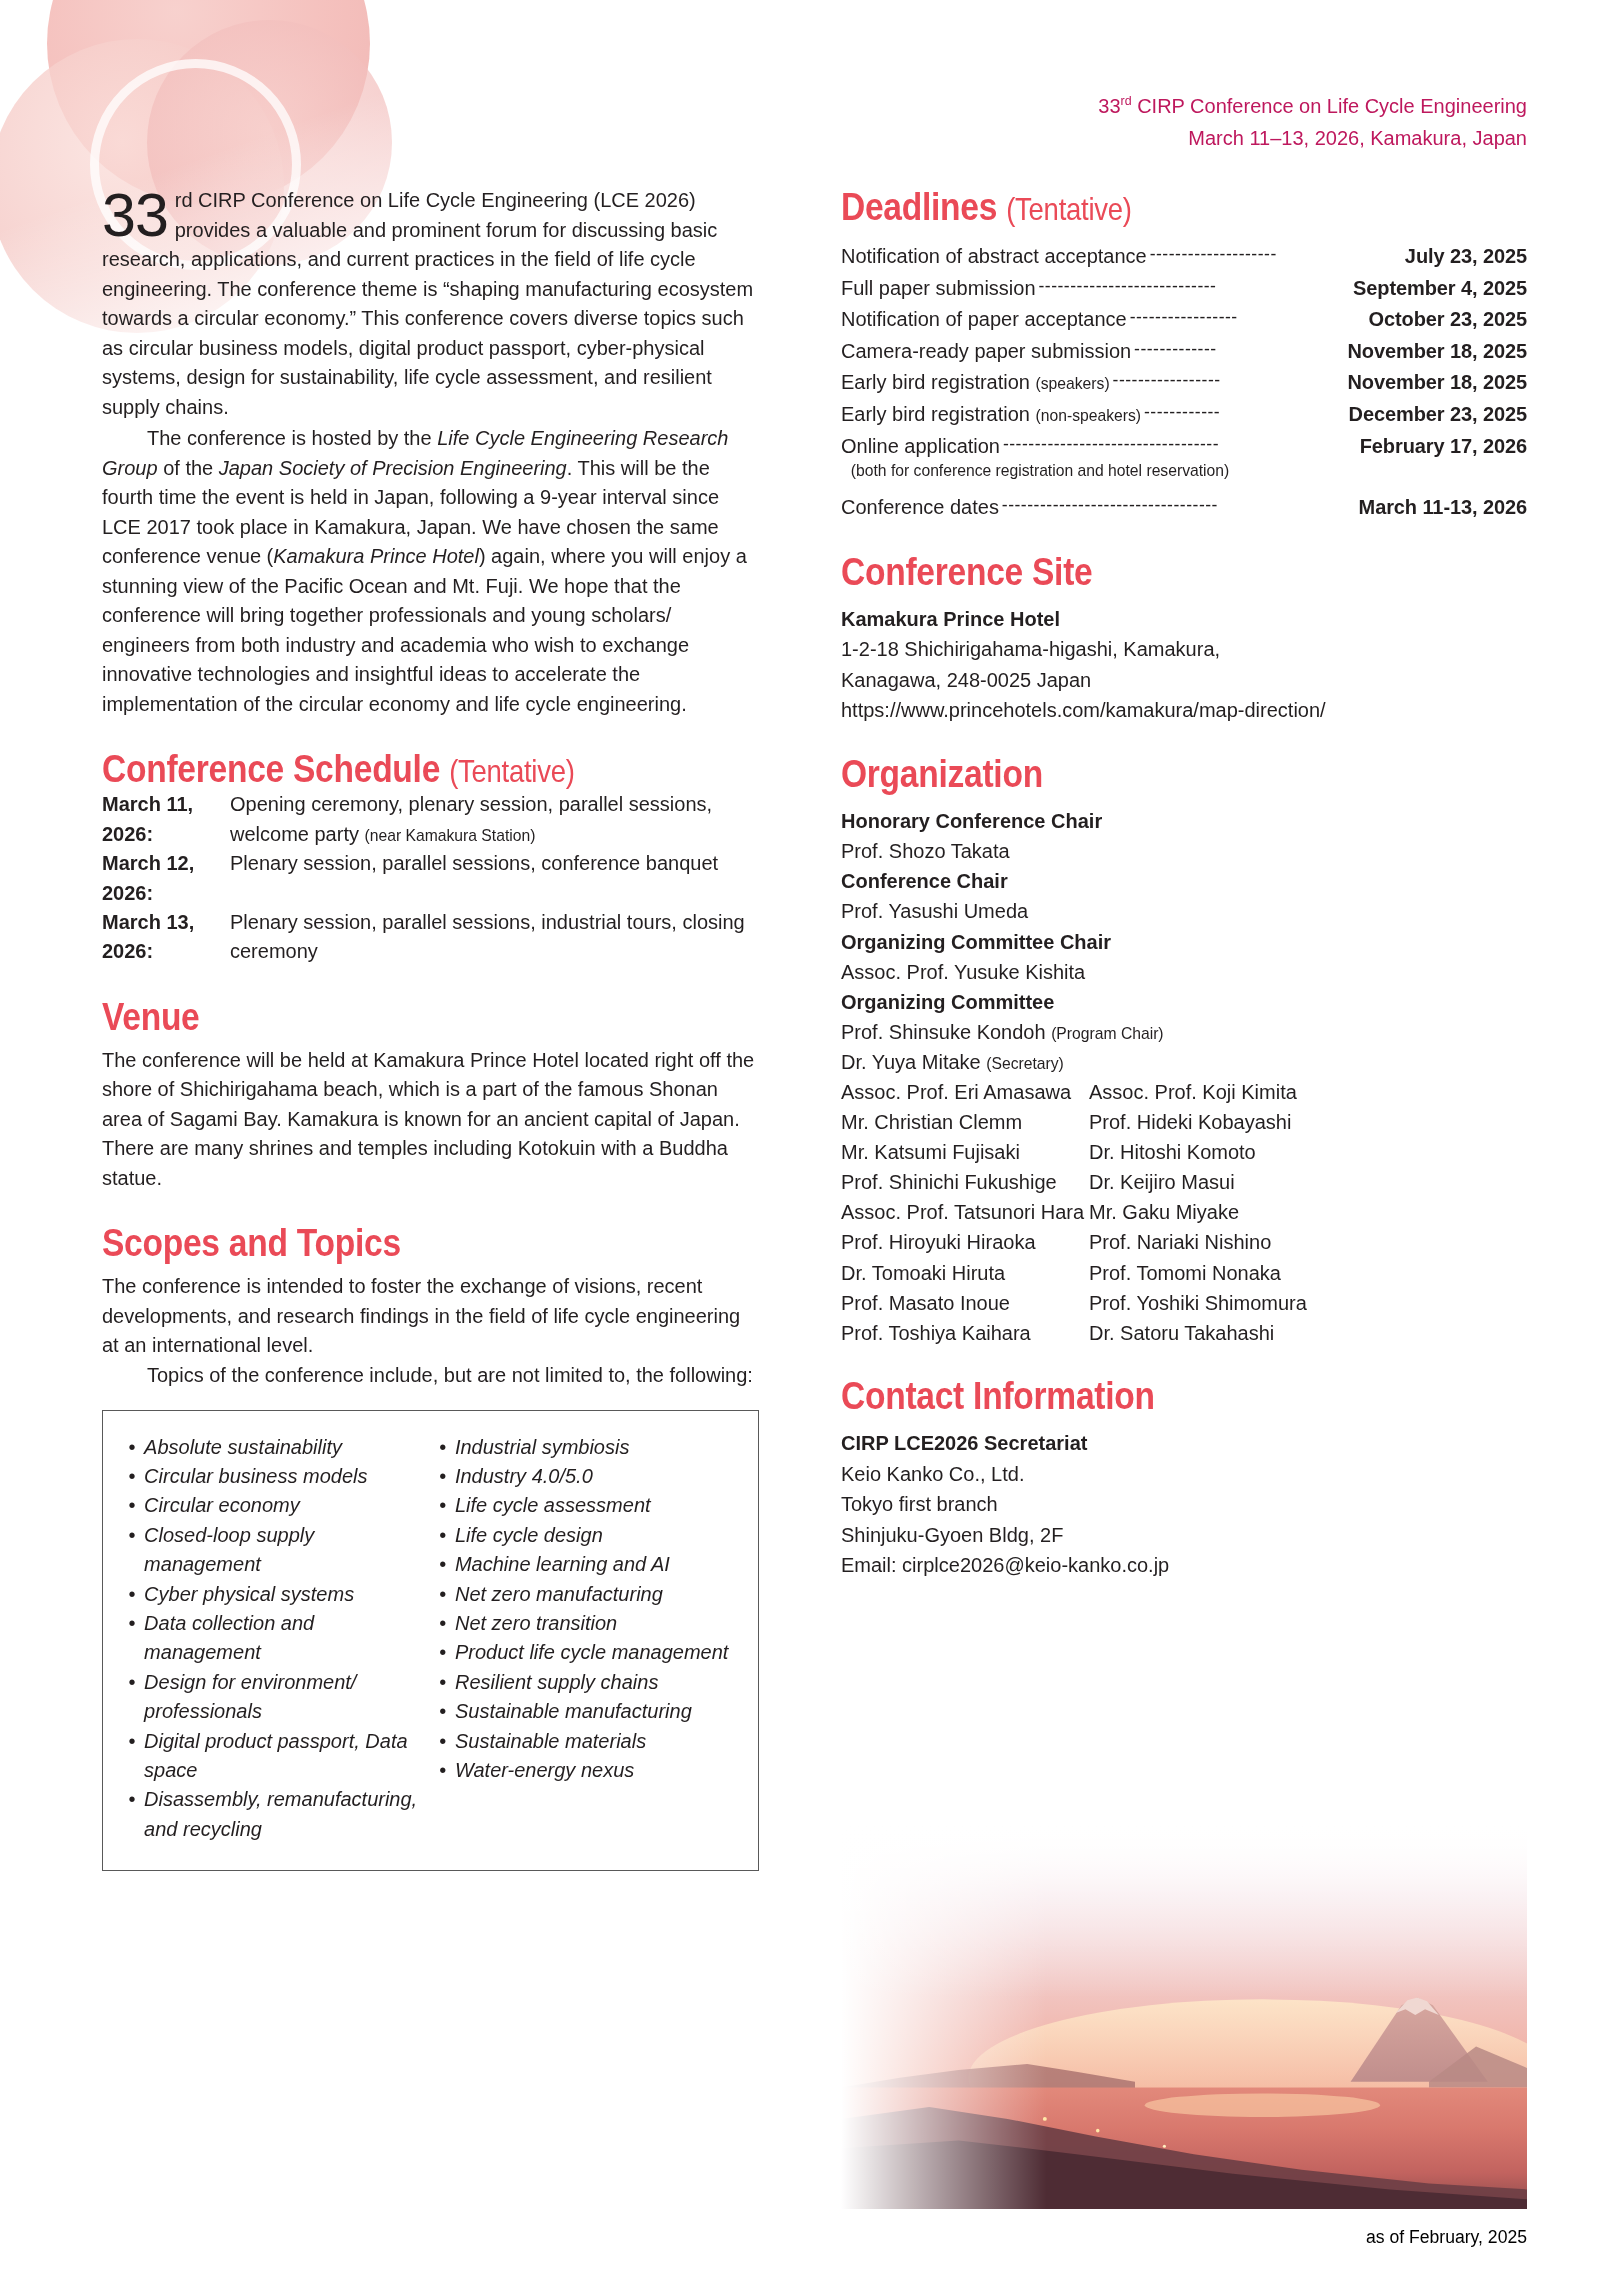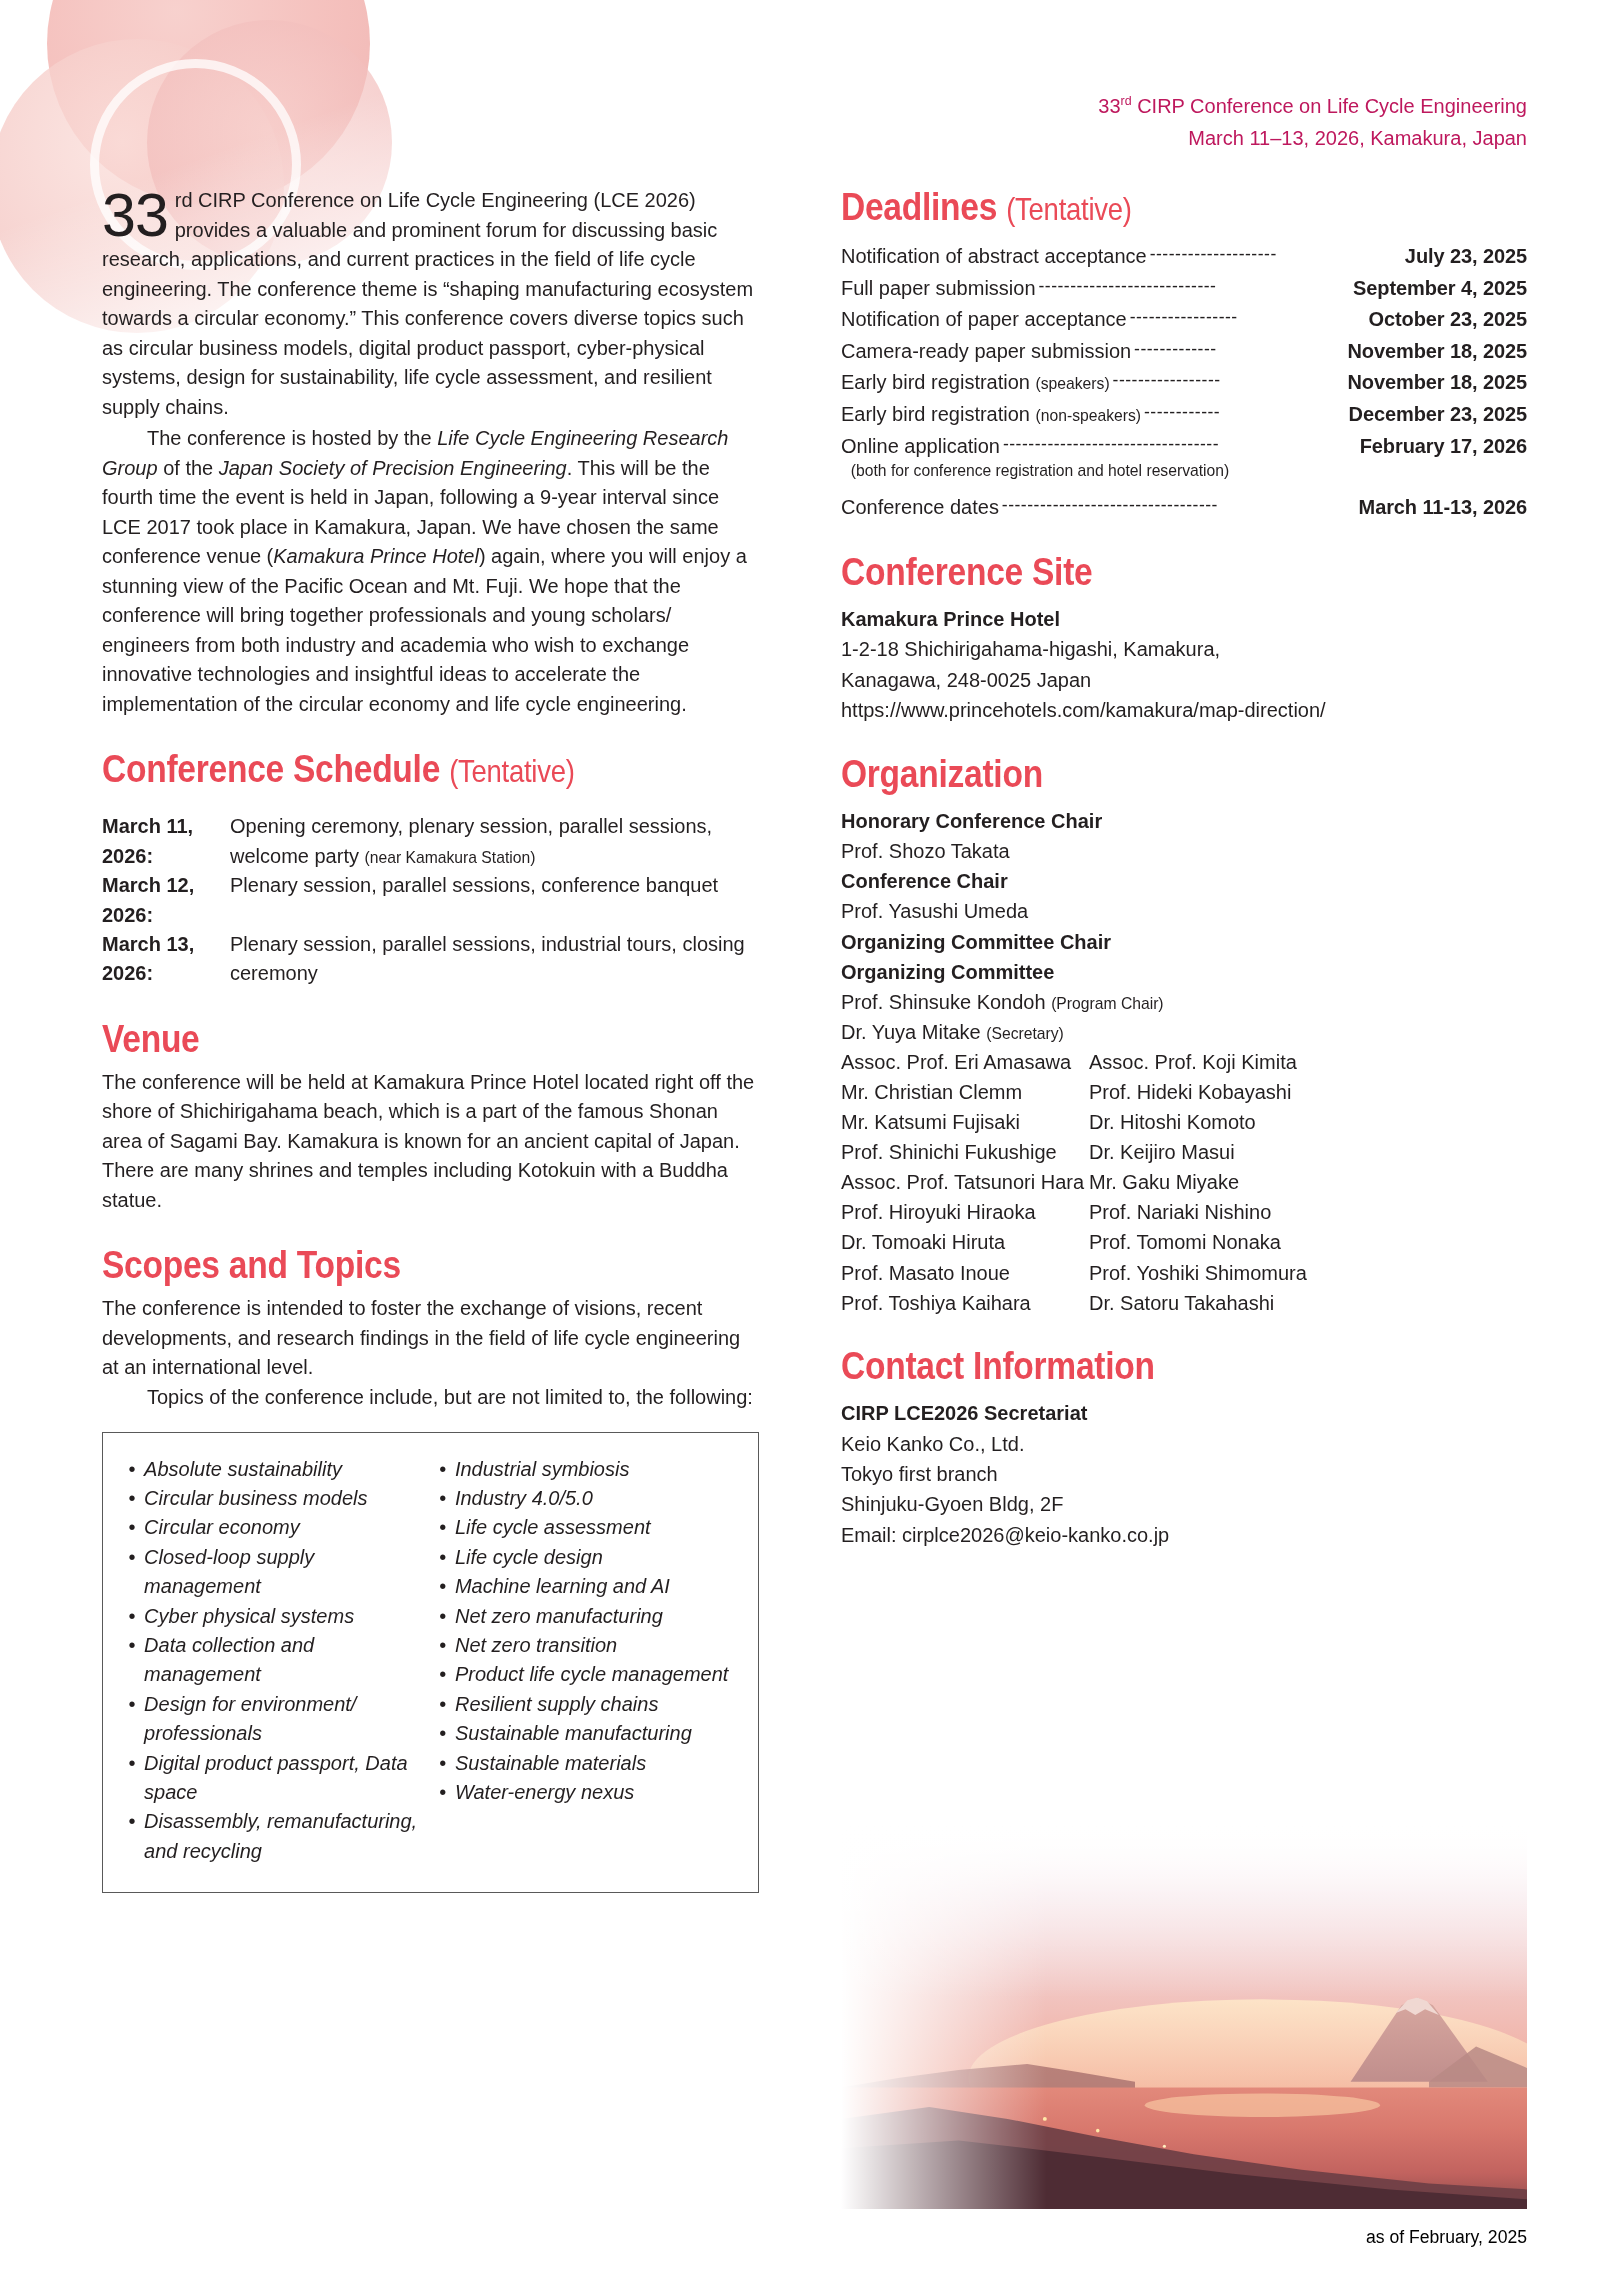--- a/index.html
+++ b/index.html
@@ -83,21 +83,21 @@
 
   
   .org { font-size:20px; line-height:1.505; margin-top:11.8px; }
   .org .role { font-weight:700; }
   .org .small { font-size:15.7px; }
   .org-cols { display:flex; }
   .org-cols .c1 { width:248px; flex:0 0 248px; }
   .org-cols .c2 { flex:1 1 auto; }
 
   
-  .sched { font-size:20px; line-height:1.47; margin-top:23px; }
+  .sched { font-size:20px; line-height:1.47; margin-top:1px; }
   .sched-row { display:flex; align-items:flex-start; }
   .sched-date { font-weight:700; flex:0 0 128px; }
   .sched-desc { flex:1 1 auto; }
   .sched-desc .small { font-size:15.7px; }
 
   
   .topics-box {
     margin-top:19.6px; border:1.5px solid #595959; padding:21.6px 23.5px 25.5px 23.5px;
     display:flex; gap:13.7px;
   }
@@ -263,20 +263,21 @@
     <div>https://www.princehotels.com/kamakura/map-direction/</div>
   </div>
 
   <h2 class="sec" style="margin-top:27.4px;">Organization</h2>
   <div class="org">
     <div class="role">Honorary Conference Chair</div>
     <div>Prof. Shozo Takata</div>
     <div class="role">Conference Chair</div>
     <div>Prof. Yasushi Umeda</div>
     <div class="role">Organizing Committee Chair</div>
+    <div>Assoc. Prof. Yusuke Kishita</div>
     <div class="role">Organizing Committee</div>
     <div><span>Prof. Shinsuke Kondoh </span><span class="small">(Program Chair)</span></div>
     <div><span>Dr. Yuya Mitake </span><span class="small">(Secretary)</span></div>
     <div class="org-cols">
       <div class="c1">
         <div>Assoc. Prof. Eri Amasawa</div>
         <div>Mr. Christian Clemm</div>
         <div>Mr. Katsumi Fujisaki</div>
         <div>Prof. Shinichi Fukushige</div>
         <div>Assoc. Prof. Tatsunori Hara</div>

